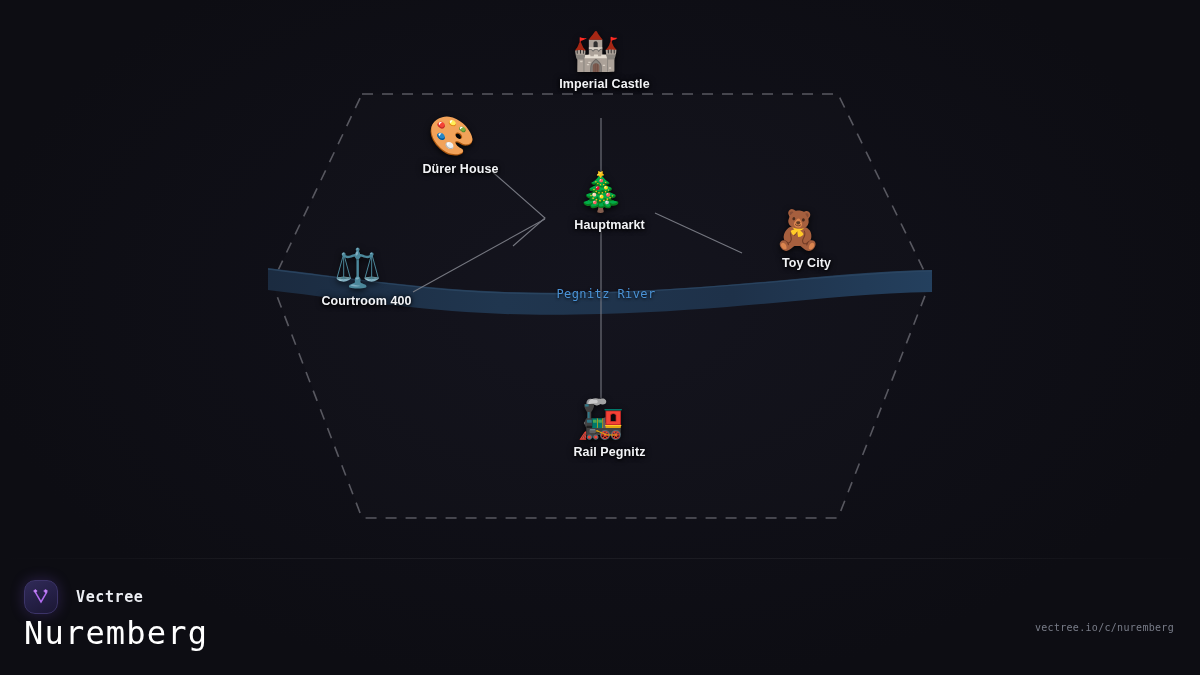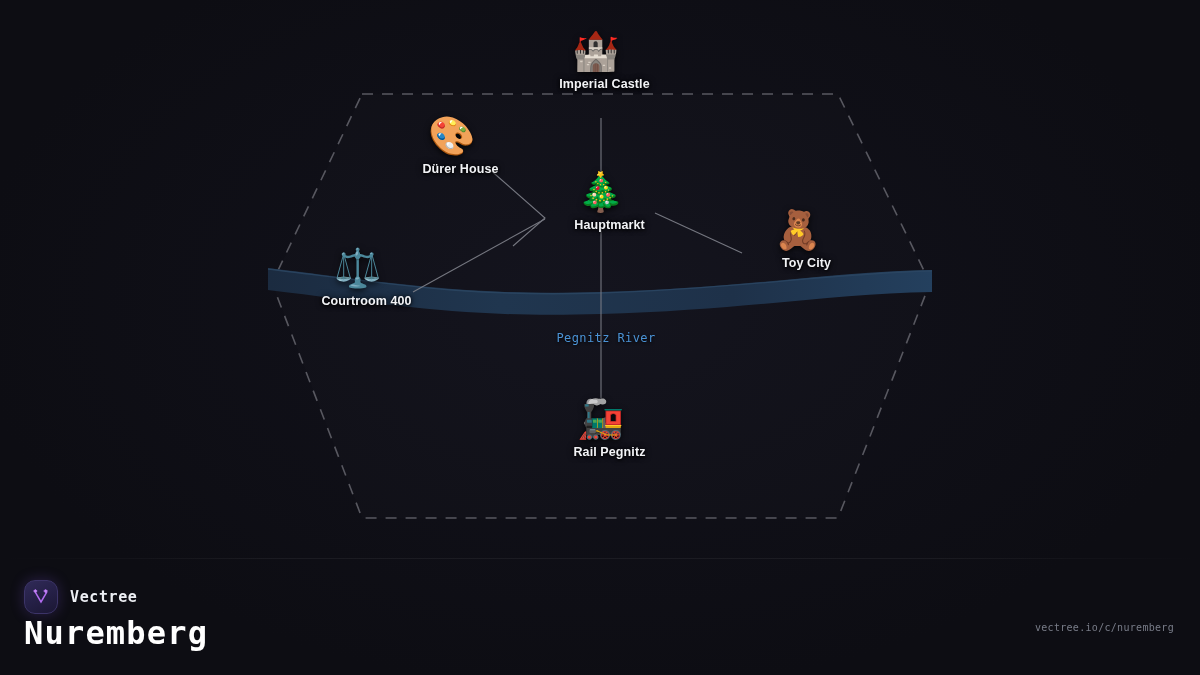--- a/index.html
+++ b/index.html
@@ -47,46 +47,45 @@
   
   .river-label {
     position:absolute;
     transform:translate(-50%,-50%);
     font-family:"DejaVu Sans Mono", monospace;
     font-size:12px;
     color:#4b93d6;
     letter-spacing:.4px;
     white-space:nowrap;
     text-shadow:0 1px 3px rgba(0,0,0,.9);
-    margin-top:44px;
   }
 
   
   #footer-divider {
     position:absolute; left:0; top:558px; width:1200px; height:1px;
     background:linear-gradient(to right, rgba(255,255,255,0.00), rgba(255,255,255,0.055) 22%, rgba(255,255,255,0.055) 78%, rgba(255,255,255,0.00));
   }
   #footer { position:absolute; left:0; top:558px; width:1200px; height:117px; }
 
-  #brand { position:absolute; left:24px; top:22px; display:flex; align-items:center; gap:12px; }
+  #brand { position:absolute; left:24px; top:22px; display:flex; align-items:center; gap:18px; }
   #brand-mark {
     width:34px; height:34px; border-radius:11px;
     background:linear-gradient(155deg,#302a57 0%,#241f45 55%,#1b1733 100%);
     border:1px solid #3c3468;
     display:flex; align-items:center; justify-content:center;
     box-shadow:0 0 14px rgba(123,84,214,.28);
   }
   #brand-name {
     font-family:"DejaVu Sans Mono", monospace;
     font-size:15px; font-weight:bold; color:#eceef3; letter-spacing:.6px;
   }
   #page-title {
     position:absolute; left:24px; top:56px;
     font-family:"DejaVu Sans Mono", monospace;
-    font-size:32px; font-weight:bold; color:#ffffff;
+    font-size:32px; font-weight:normal; color:#ffffff;
     letter-spacing:1.2px;
     text-align:center;
   }
   #footer-url {
     position:absolute; right:26px; top:64px;
     font-family:"DejaVu Sans Mono", monospace;
     font-size:10px; color:#787c88; letter-spacing:.3px;
   }
 </style>
 </head>

